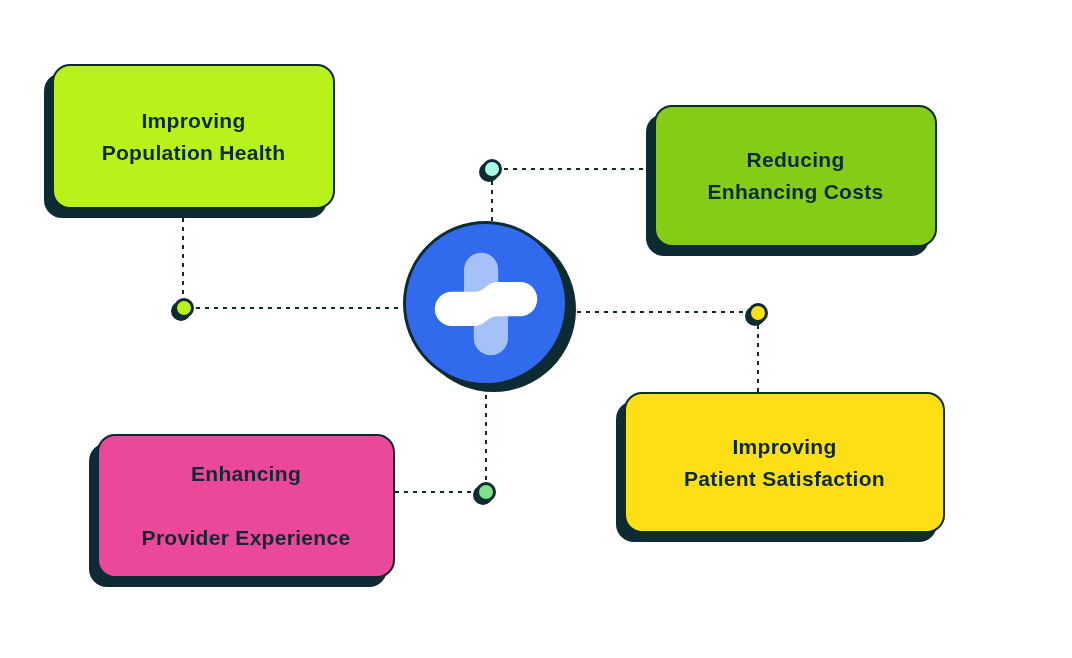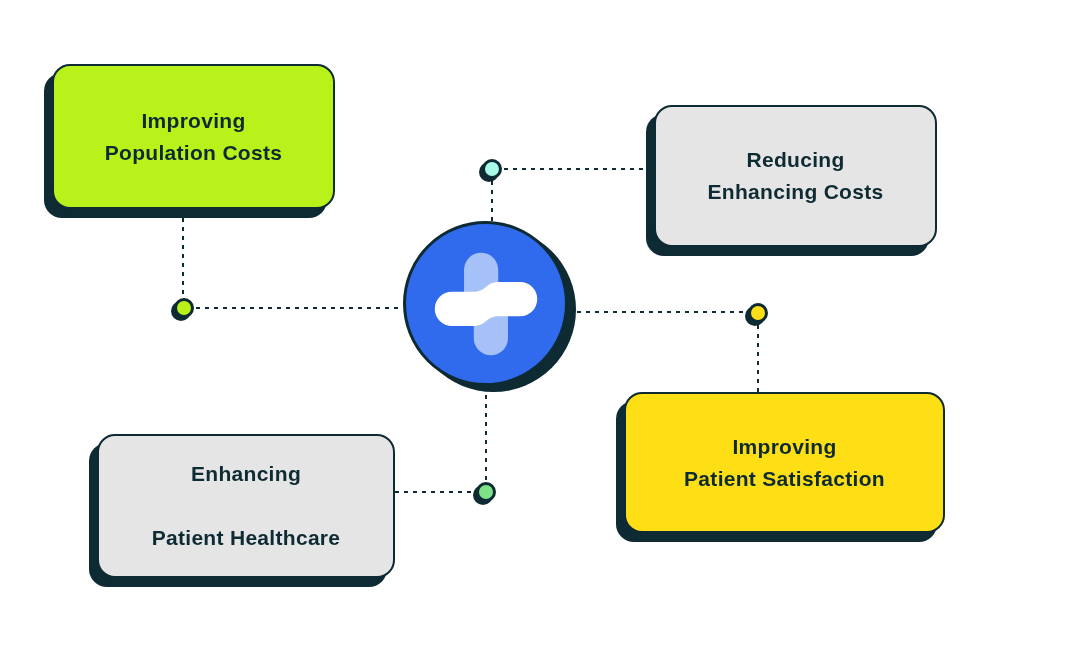--- a/index.html
+++ b/index.html
@@ -95,31 +95,31 @@
   <div class="line-h l2"></div>
   <div class="line-h l3"></div>
   <div class="line-v l4"></div>
   <div class="line-h l5"></div>
   <div class="line-v l6"></div>
   <div class="line-v l7"></div>
   <div class="line-h l8"></div>
 
   <div class="card card-1" style="background: rgb(185, 242, 27);">
     <div class="line">Improving</div>
-    <div class="line">Population Costs</div>
+    <div class="line">Population Health</div>
   </div>
 
-  <div class="card card-2" style="background: #e5e5e5;">
+  <div class="card card-2" style="background: #84cc16;">
     <div class="line">Reducing</div>
     <div class="line">Enhancing Costs</div>
   </div>
 
-  <div class="card card-3" style="background: #e5e5e5; gap: 32px;">
+  <div class="card card-3" style="background: #ec4899; gap: 32px;">
     <div class="line">Enhancing</div>
-    <div class="line">Patient Healthcare</div>
+    <div class="line">Provider Experience</div>
   </div>
 
   <div class="card card-4" style="background: rgb(254, 222, 20);">
     <div class="line">Improving</div>
     <div class="line">Patient Satisfaction</div>
   </div>
 
   <div class="dot dot-1" style="background: rgb(185, 242, 27);"></div>
   <div class="dot dot-2" style="background: rgb(169, 251, 231);"></div>
   <div class="dot dot-3" style="background: rgb(126, 227, 134);"></div>

